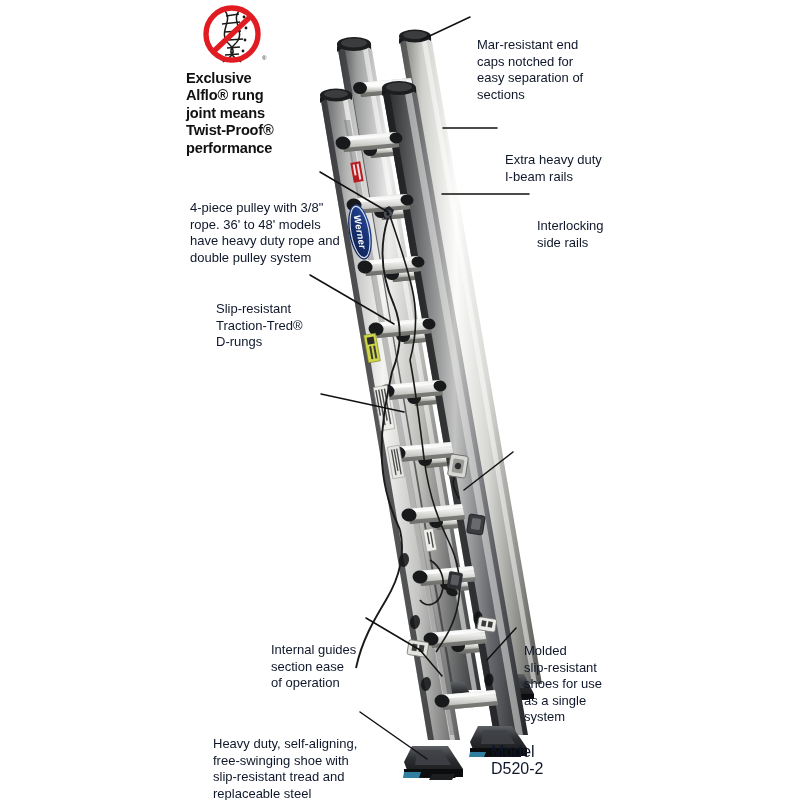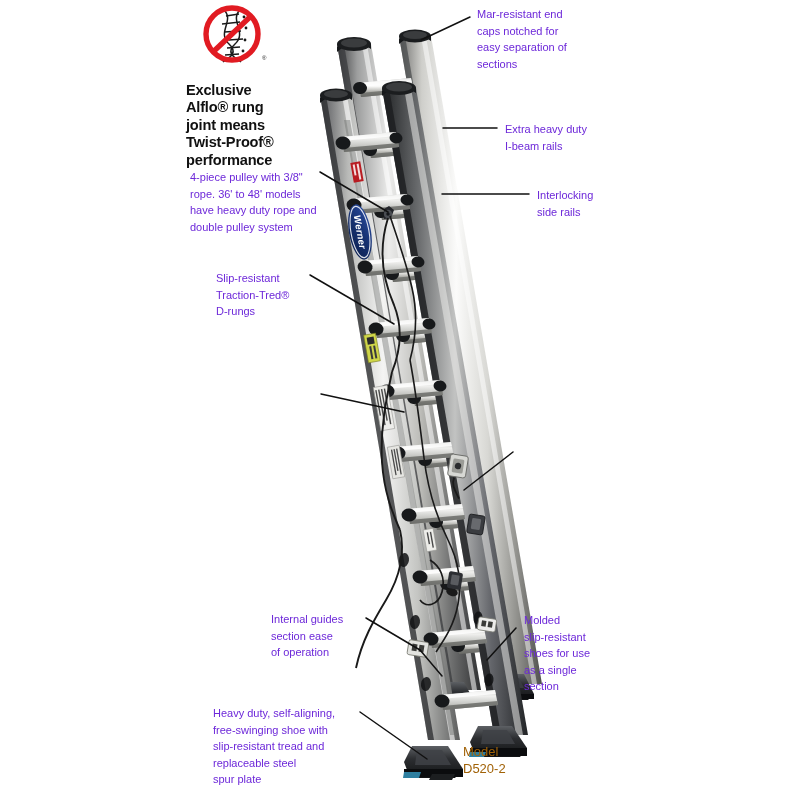--- a/index.html
+++ b/index.html
@@ -17,63 +17,64 @@
 
   
   #leaders {
     position: absolute; left: 0; top: 0;
     width: 800px; height: 800px;
     pointer-events: none;
   }
   .callout {
     position: absolute;
     font-family: "Liberation Sans", sans-serif;
-    font-size: 11px;
+    font-size: 13px;
     line-height: 16.5px;
-    color: #6d28d9;
+    color: #0f172a;
     white-space: pre-line;
+    margin-top: 31px;
   }
   .callout.right { text-align: left; }
   .callout.left  { text-align: left; }
 
   
   #badge {
     position: absolute;
     left: 186px; top: 4px;
     width: 122px;
   }
   #badge-icon {
     position: relative;
     width: 72px; height: 62px;
     margin-left: 10px;
   }
   #badge-text {
-    margin-top: 16px;
+    margin-top: 4px;
     font-family: "Liberation Sans", sans-serif;
     font-weight: bold;
     font-size: 14.6px;
     line-height: 17.4px;
     color: #111111;
     white-space: pre-line;
     letter-spacing: -0.2px;
   }
 
   
   #ladder {
     position: absolute;
     left: 0; top: 0;
     width: 800px; height: 800px;
   }
   #model-label {
     position: absolute;
-    left: 463px; top: 744px;
+    left: 491px; top: 744px;
     font-family: "Liberation Sans", sans-serif;
-    font-size: 13px;
+    font-size: 16px;
     line-height: 16.5px;
-    color: #a16207;
+    color: #0f172a;
     white-space: pre-line;
   }
 </style>
 </head>
 <body>
 
 <div id="stage">
 
   <svg id="ladder" viewBox="0 0 800 800" width="800" height="800">
     <defs>
@@ -528,21 +529,21 @@
 
 
   <div class="callout left" style="left:271px; top:611px; width:115px;">Internal guides
 section ease
 of operation</div>
 
   <div class="callout right" style="left:524px; top:612px; width:110px;">Molded
 slip-resistant
 shoes for use
 as a single
-section</div>
+system</div>
 
   <div class="callout left" style="left:213px; top:705px; width:170px;">Heavy duty, self-aligning,
 free-swinging shoe with
 slip-resistant tread and
 replaceable steel
 spur plate</div>
 
   <div id="model-label">Model
 D520-2</div>
 

